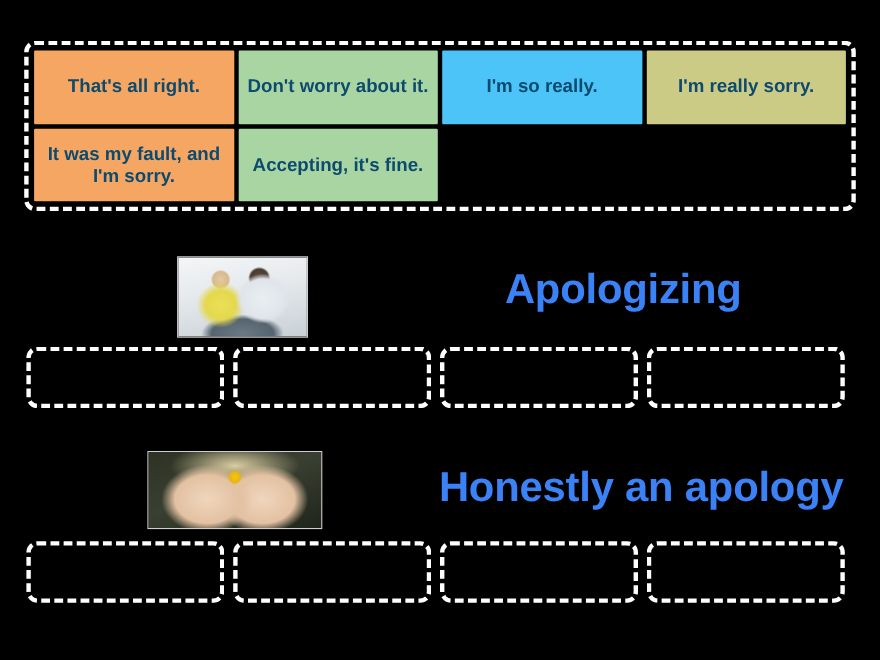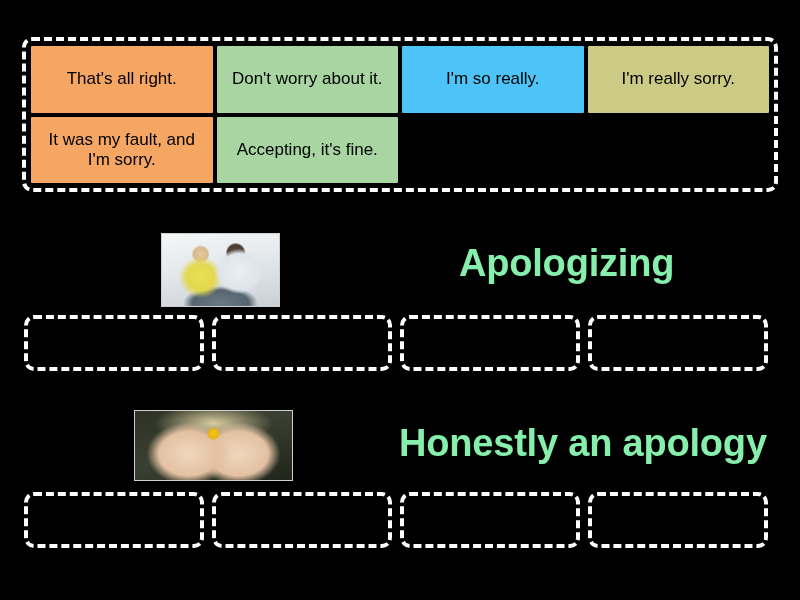--- a/index.html
+++ b/index.html
@@ -31,23 +31,23 @@
     grid-template-columns: repeat(4, 1fr);
     grid-template-rows: repeat(2, 1fr);
     gap: 4px;
   }
   .tile {
     display: flex;
     align-items: center;
     justify-content: center;
     text-align: center;
     font-size: 17px;
-    font-weight: 400;
+    font-weight: 700;
     line-height: 1.18;
-    color: #000000;
+    color: #0c4a6e;
     padding: 2px 5px;
     border-radius: 1px;
     word-break: break-word;
     cursor: grab;
     user-select: none;
   }
 
   
   .category { position: absolute; left: 0; width: 800px; }
   #category-apologizing { top: 228px; }
@@ -58,21 +58,21 @@
     height: 80px;
   }
   .cat-image {
     position: absolute;
     overflow: hidden;
     background: #111;
     border: 1px solid #cfcfcf;
   }
   .cat-title {
     position: absolute;
-    color: #86efac;
+    color: #3b82f6;
     font-size: 38px;
     font-weight: 700;
     white-space: nowrap;
     letter-spacing: -0.2px;
   }
 
   
   #img-comforting {
     left: 161px; top: 5px; width: 119px; height: 74px;
   }

